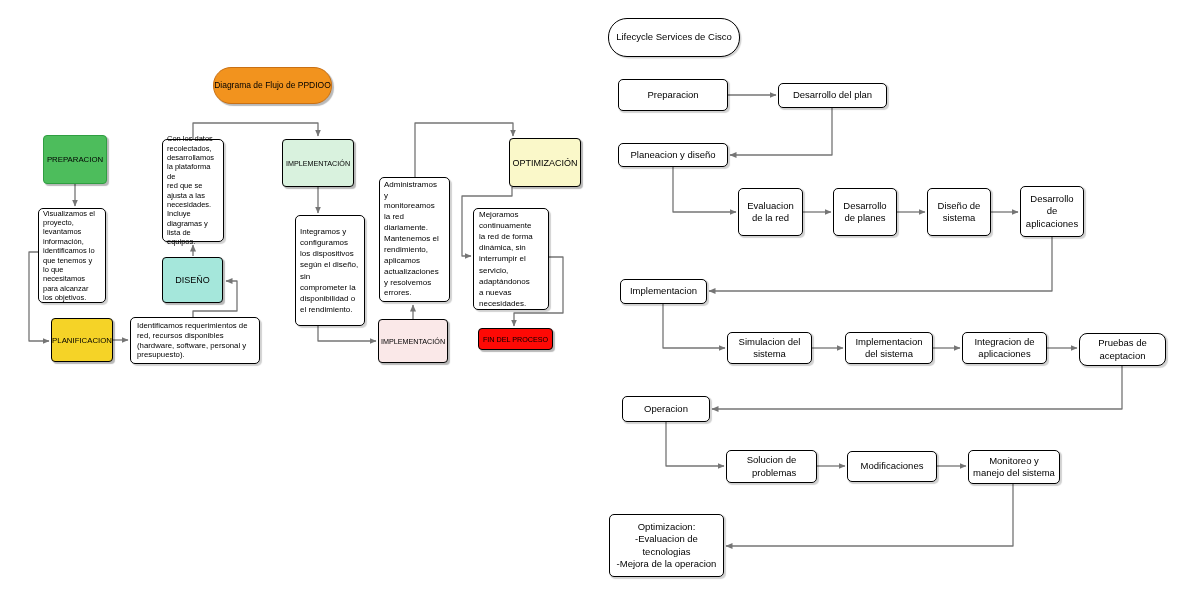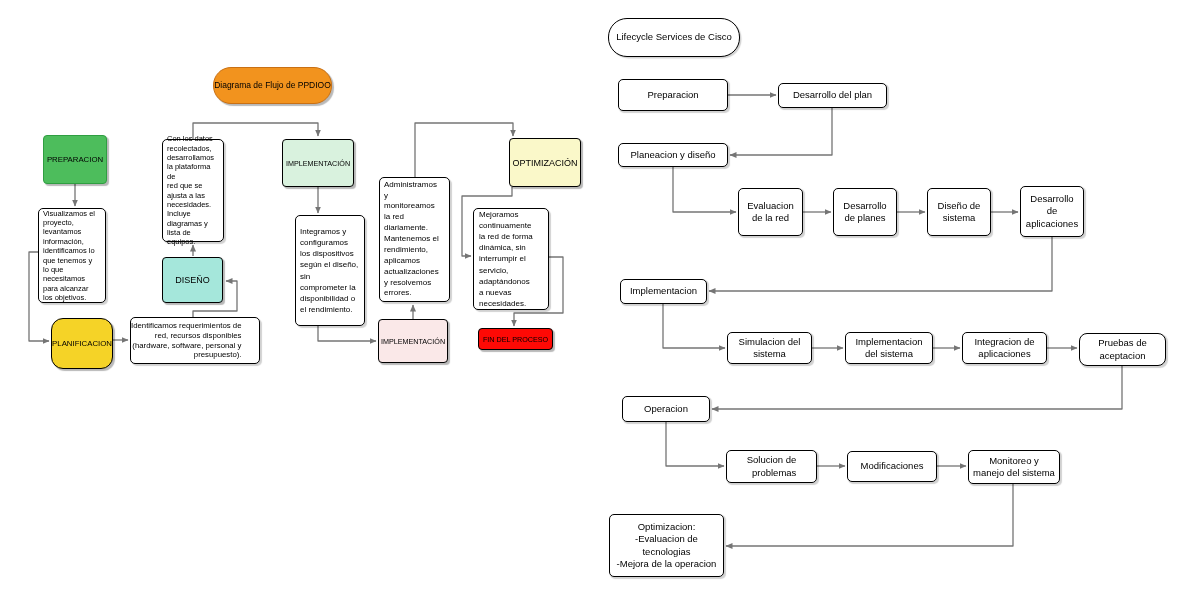--- a/index.html
+++ b/index.html
@@ -76,23 +76,23 @@
 proyecto,
 levantamos
 información,
 identificamos lo
 que tenemos y
 lo que
 necesitamos
 para alcanzar
 los objetivos.</div>
 
-  <div class="node phase shadow" style="left:51px;top:318px;width:62px;height:51px;background:#f5d327;font-size:7.8px;border-radius:12px;">PLANIFICACION</div>
+  <div class="node phase shadow" style="left:51px;top:318px;width:62px;height:44px;background:#f5d327;font-size:7.8px;">PLANIFICACION</div>
 
-  <div class="node tbox tbox-wide" style="left:130px;top:317px;width:130px;height:47px;padding:4px 0;text-align:right;">Identificamos requerimientos de
+  <div class="node tbox tbox-wide" style="left:130px;top:317px;width:130px;height:47px;padding:4px 6px;">Identificamos requerimientos de
 red, recursos disponibles
 (hardware, software, personal y
 presupuesto).</div>
 
   <div class="node phase-big shadow" style="left:162px;top:257px;width:61px;height:46px;background:#a5e7db;">DISEÑO</div>
 
   <div class="node tbox" style="left:162px;top:139px;width:62px;height:103px;">Con los datos
 recolectados,
 desarrollamos
 la plataforma de

